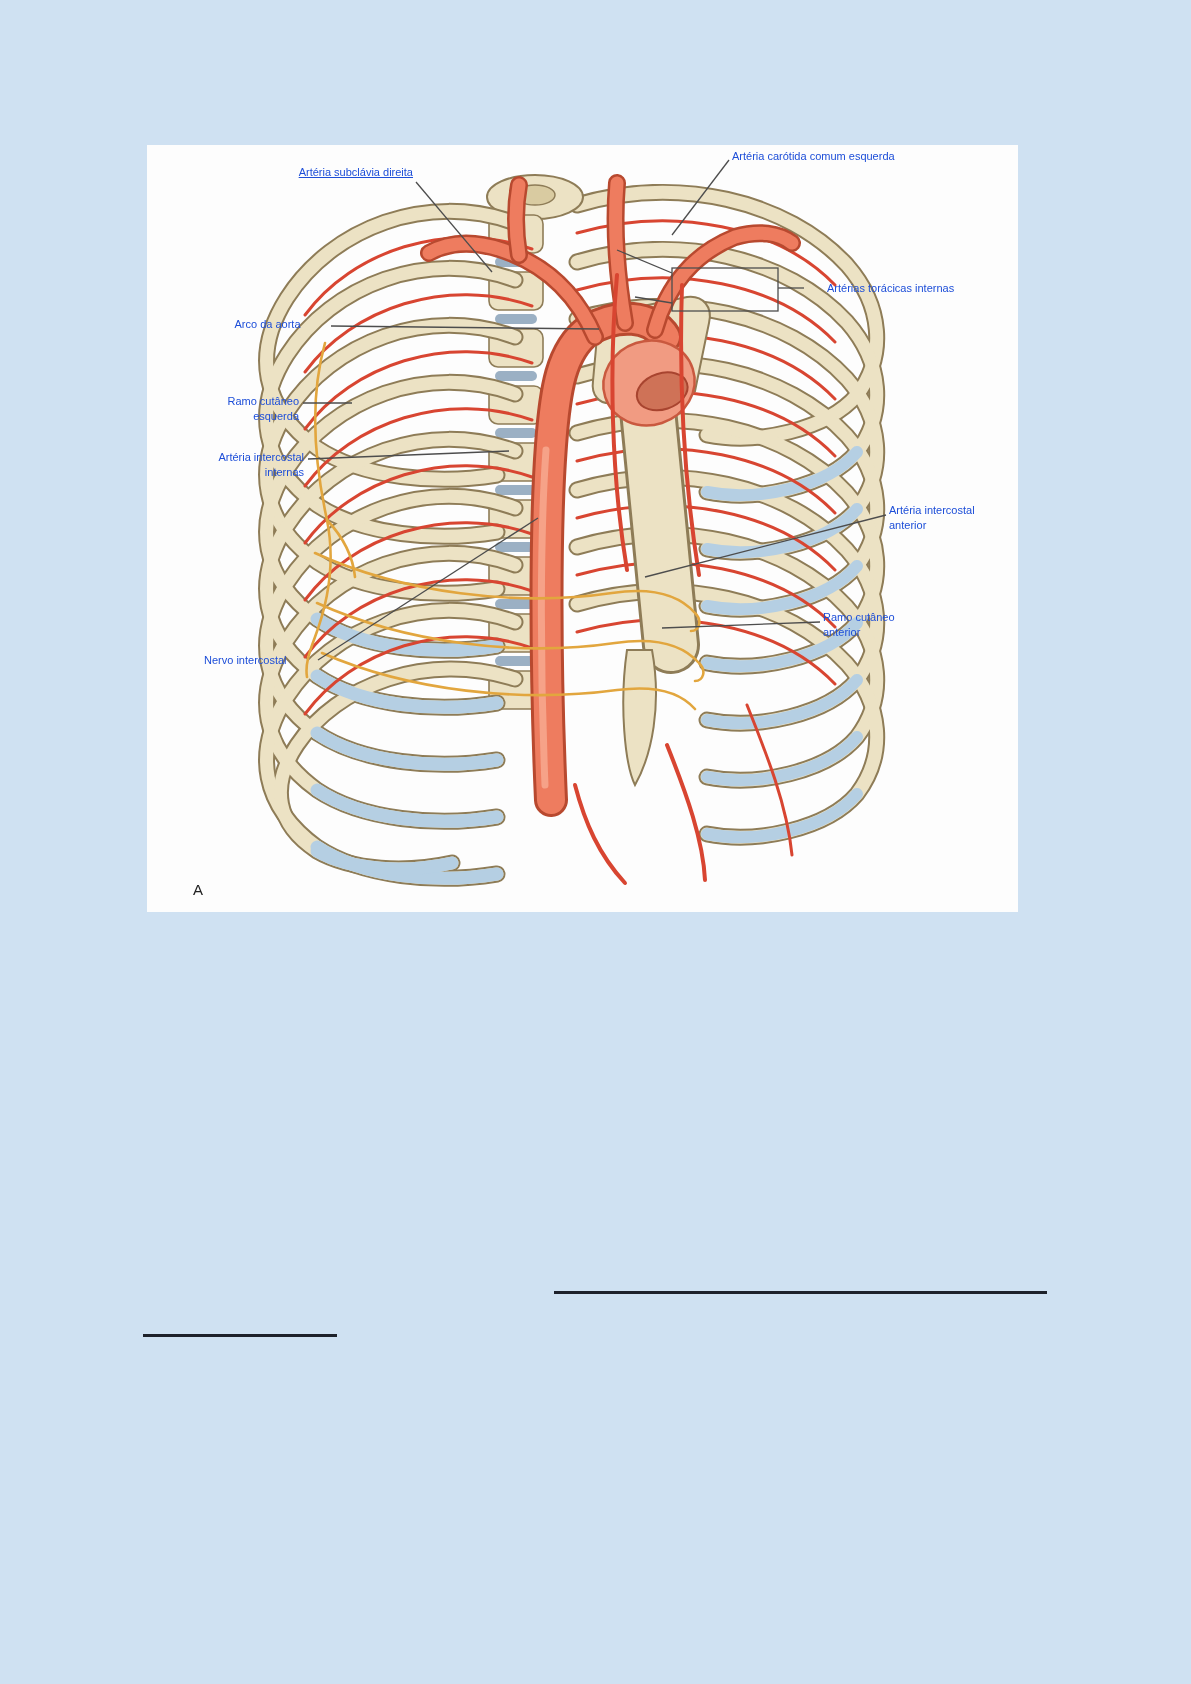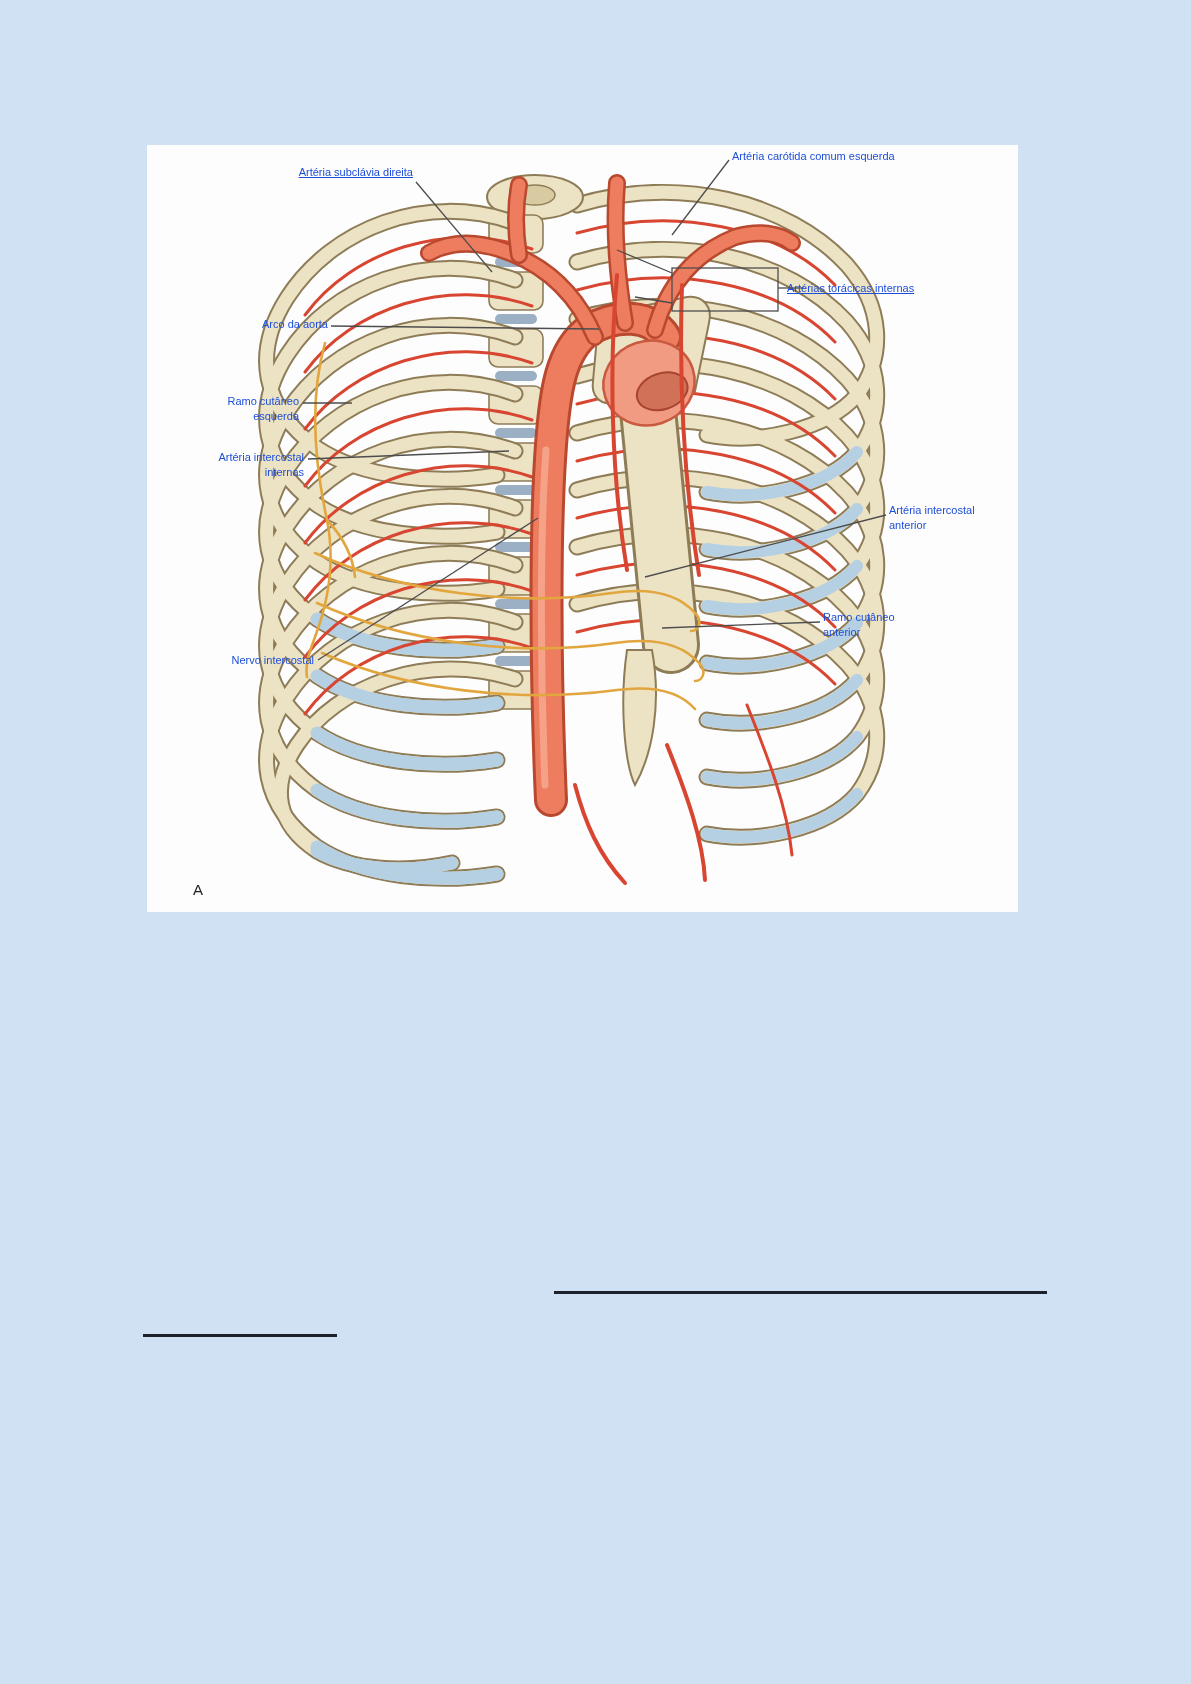--- a/index.html
+++ b/index.html
@@ -211,23 +211,23 @@
         <path d="M739 370 L498 432"></path>
         <path d="M673 477 L515 483"></path>
         <path d="M171 515 L391 373"></path>
       </g>
     </svg>
 
     <div class="callout" style="left:96px;top:20px;width:170px;text-align:right;text-decoration:underline;">Artéria subclávia direita</div>
 
     <div class="callout" style="left:585px;top:4px;">Artéria carótida comum esquerda</div>
 
-    <div class="callout" style="left:640px;top:136px;text-decoration:underline;">Artérias torácicas internas</div>
-
-    <div class="callout" style="left:60px;top:172px;width:121px;text-align:right;">Arco da aorta</div>
+    <div class="callout" style="left:680px;top:136px;">Artérias torácicas internas</div>
+
+    <div class="callout" style="left:60px;top:172px;width:121px;text-align:center;">Arco da aorta</div>
 
     <div class="callout right" style="left:50px;top:249px;width:102px;">
       <div>Ramo cutâneo</div>
       <div>esquerda</div>
     </div>
 
     <div class="callout right bold" style="left:40px;top:305px;width:117px;">
       <div>Artéria intercostal</div>
       <div>internas</div>
     </div>
@@ -235,21 +235,21 @@
     <div class="callout bold" style="left:742px;top:358px;">
       <div>Artéria intercostal</div>
       <div>anterior</div>
     </div>
 
     <div class="callout" style="left:676px;top:465px;">
       <div>Ramo cutâneo</div>
       <div>anterior</div>
     </div>
 
-    <div class="callout bold" style="left:57px;top:508px;width:110px;text-align:right;">Nervo intercostal</div>
+    <div class="callout bold" style="left:57px;top:508px;width:110px;text-align:left;">Nervo intercostal</div>
 
     <div class="panel-letter">A</div>
   </div>
 
   <div class="rule rule-long"></div>
   <div class="rule rule-short"></div>
 
 </div>
 
 </body></html>

